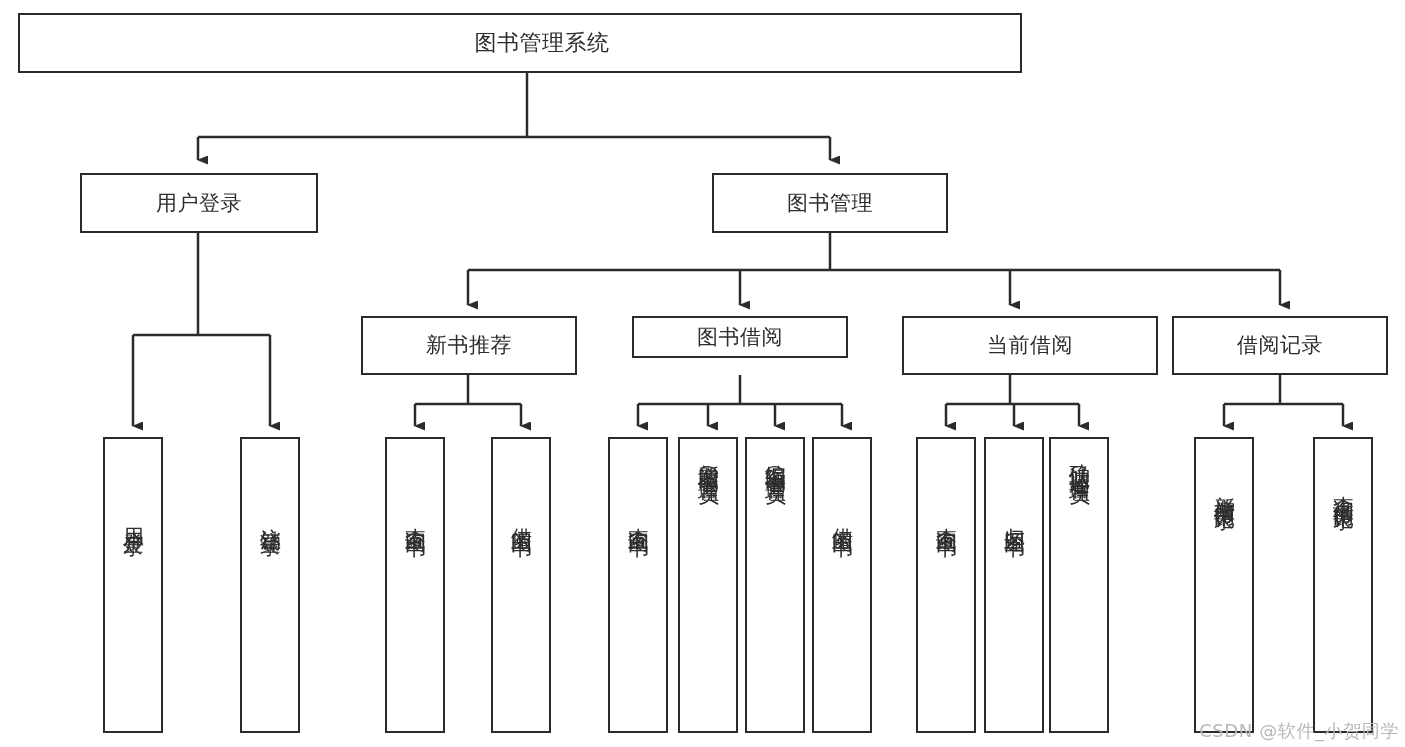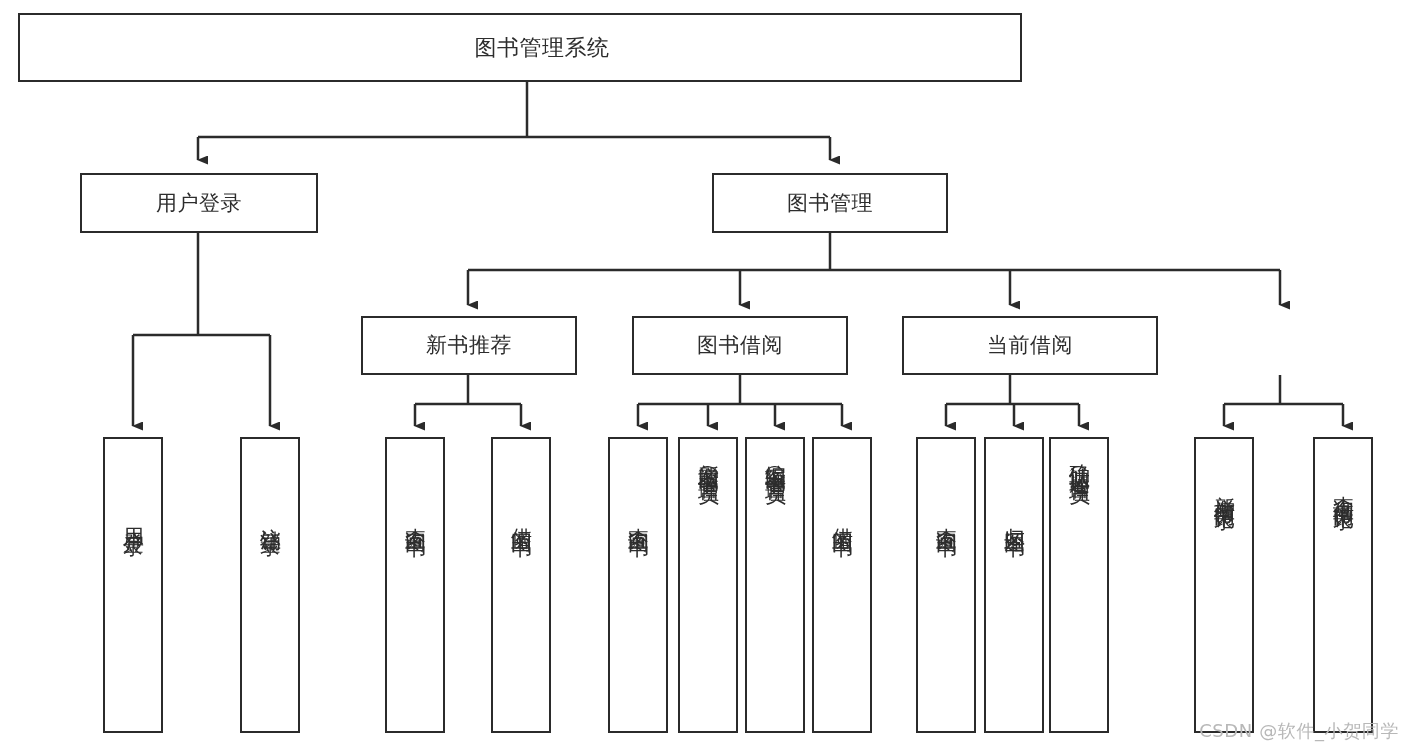--- a/index.html
+++ b/index.html
@@ -139,44 +139,47 @@
     </g>
 
     <g stroke="#2b2b2b" stroke-width="2.5" fill="none">
       <path d="M 1280,375 L 1280,404"></path>
       <path d="M 1224,404 L 1343,404"></path>
       <path d="M 1224,404 L 1224,426" marker-end="url(#arrowhead)"></path>
       <path d="M 1343,404 L 1343,426" marker-end="url(#arrowhead)"></path>
     </g>
   </svg>
 
-  <div class="node horiz root" style="left:18px; top:13px; width:1004px; height:69px;padding-left:44px;">
+  <div class="node horiz root" style="left:18px; top:13px; width:1004px; height:60px;padding-left:44px;">
     <span class="node-label">图书管理系统</span>
   </div>
 
   <div class="node horiz" style="left:80px; top:173px; width:238px; height:60px;">
     <span class="node-label">用户登录</span>
   </div>
 
   <div class="node horiz" style="left:361px; top:316px; width:216px; height:59px;">
     <span class="node-label">新书推荐</span>
   </div>
 
   <div class="node horiz" style="left:712px; top:173px; width:236px; height:60px;">
     <span class="node-label">图书管理</span>
   </div>
 
-  <div class="node horiz" style="left:632px; top:316px; width:216px; height:59px;">
+  <div class="node horiz" style="left:632px; top:316px; width:216px; height:42px;">
     <span class="node-label">图书借阅</span>
   </div>
 
   <div class="node horiz" style="left:902px; top:316px; width:256px; height:59px;">
     <span class="node-label">当前借阅</span>
   </div>
 
+  <div class="node horiz" style="left:1172px; top:316px; width:216px; height:59px;">
+    <span class="node-label">借阅记录</span>
+  </div>
 
   <div class="node vert" style="left:103px; top:437px; width:60px; height:296px; padding-top:72px;">
     <span class="node-label">用户登录</span>
   </div>
   <div class="node vert" style="left:240px; top:437px; width:60px; height:296px; padding-top:72px;">
     <span class="node-label">注销登录</span>
   </div>
 
   <div class="node vert" style="left:385px; top:437px; width:60px; height:296px; padding-top:72px;">
     <span class="node-label">查询图书</span>

